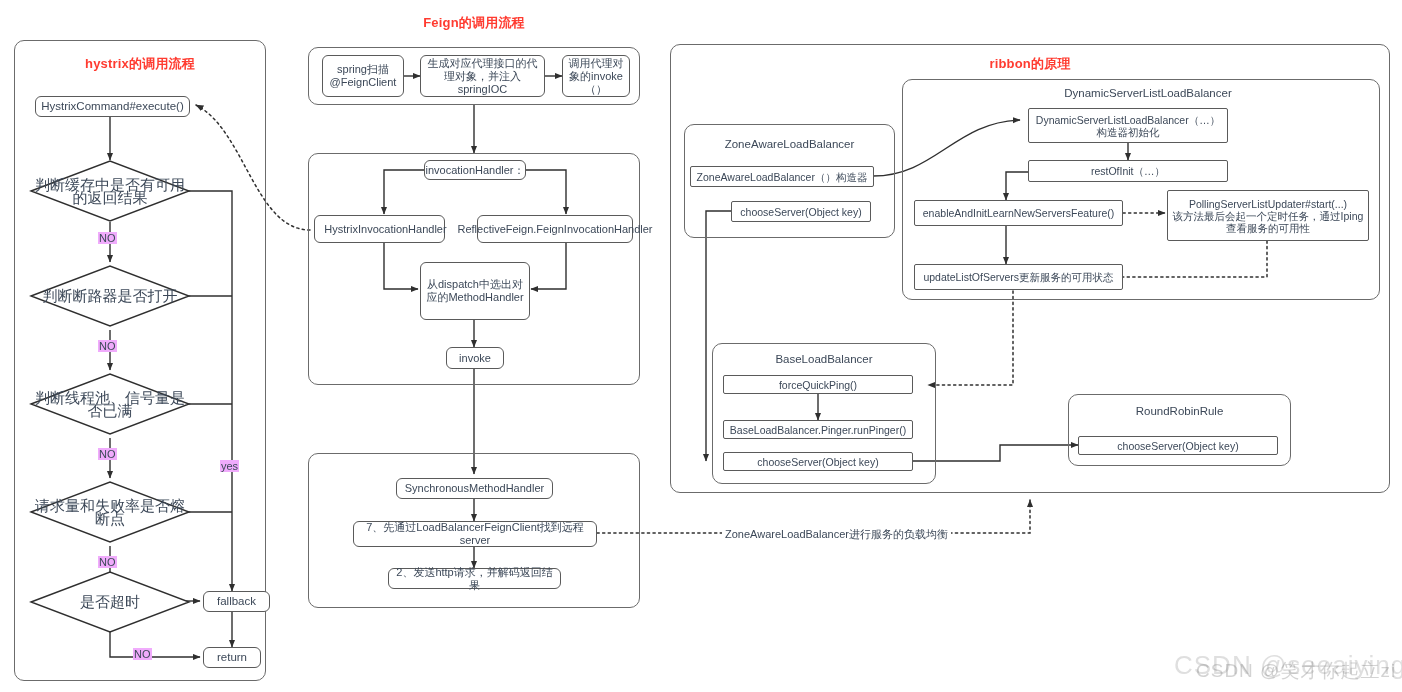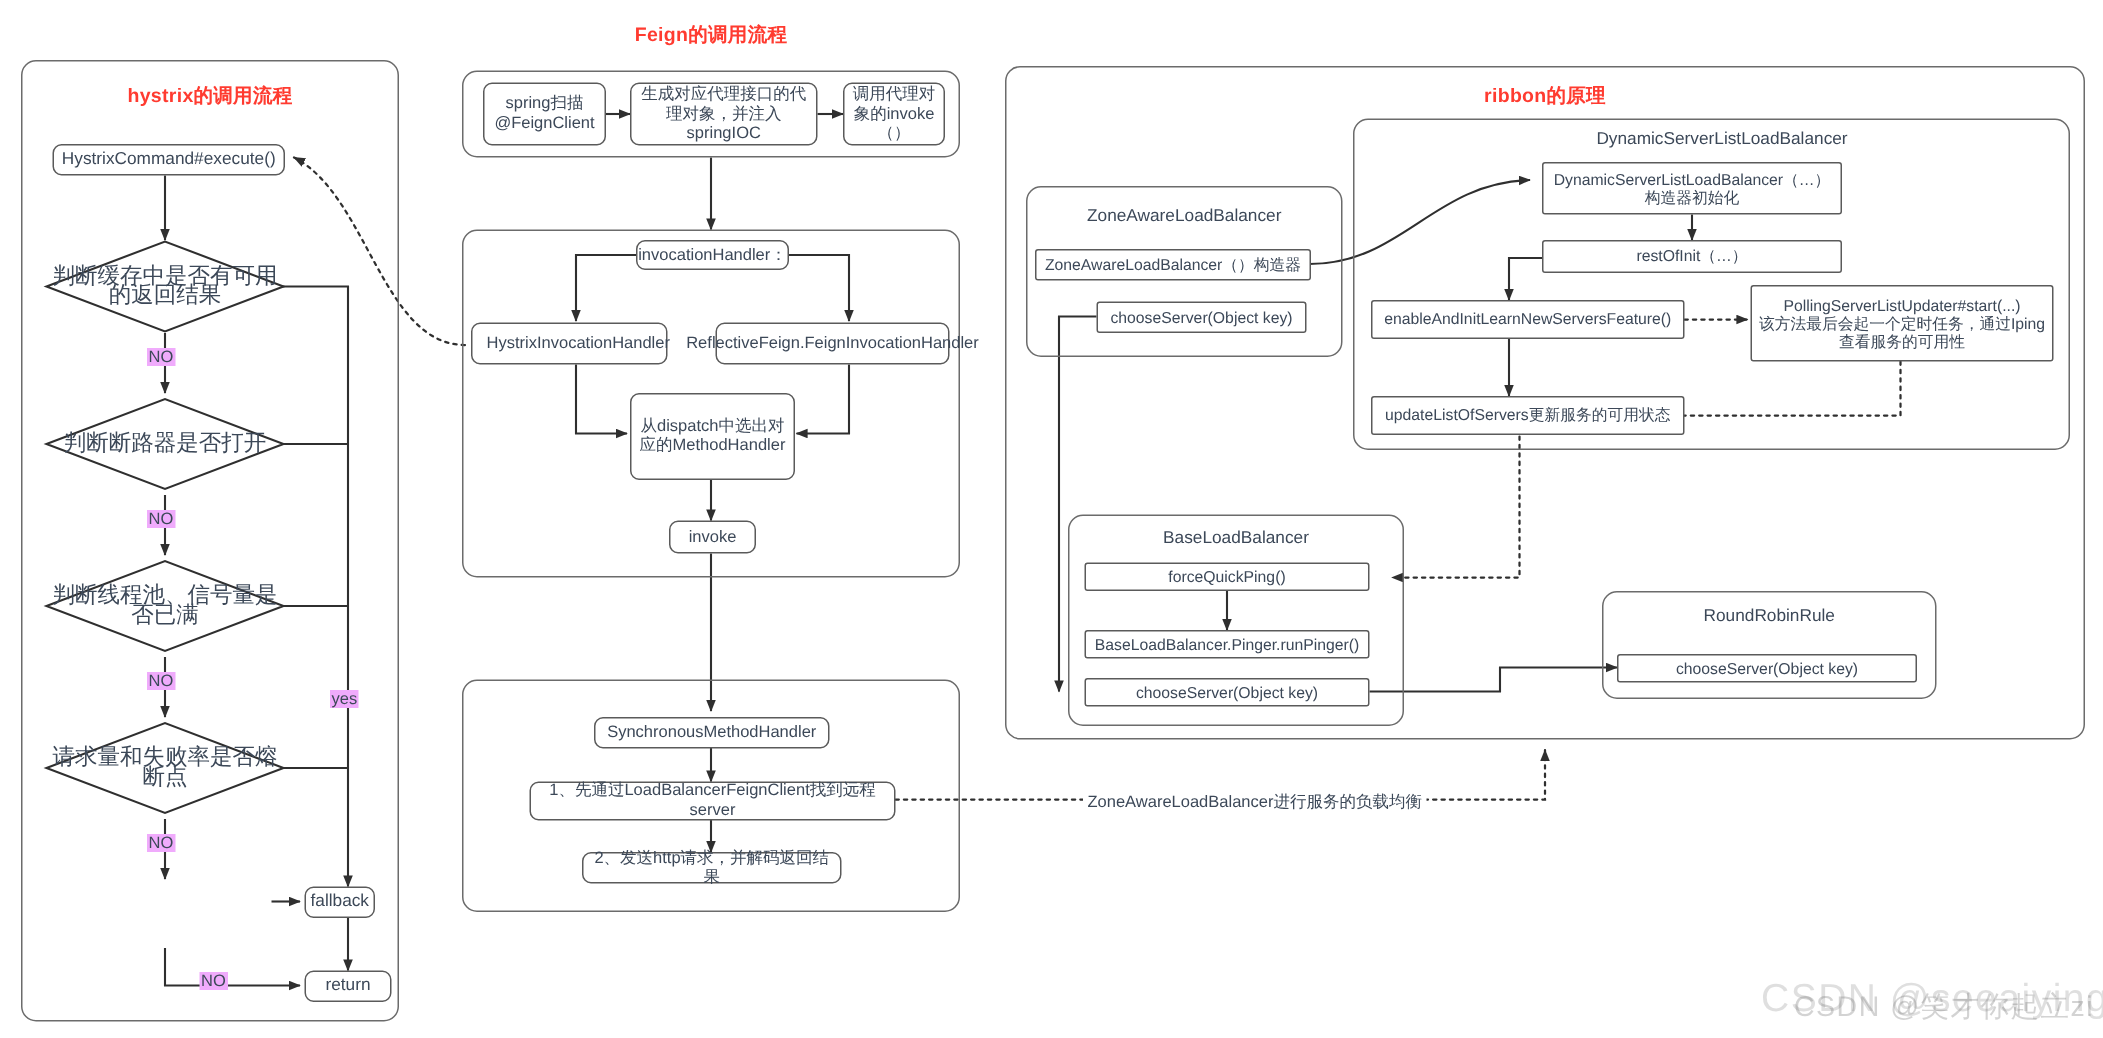--- a/index.html
+++ b/index.html
@@ -244,25 +244,31 @@
   <div class="edge-label" style="left:98px;top:448px;">NO</div>
 
   <div class="diamond" style="left:30px;top:481px;width:160px;height:62px;">
     <svg width="160" height="62">
         <polygon points="1,31 80,1 159,31 80,61" fill="#ffffff" stroke="#2f2f2f" stroke-width="1.4"></polygon>
       </svg>
     <div class="dlabel">请求量和失败率是否熔断点</div>
   </div>
   <div class="edge-label" style="left:98px;top:556px;">NO</div>
 
+  <div class="diamond" style="left:30px;top:571px;width:160px;height:62px;">
+    <svg width="160" height="62">
+        <polygon points="1,31 80,1 159,31 80,61" fill="#ffffff" stroke="#2f2f2f" stroke-width="1.4"></polygon>
+      </svg>
+    <div class="dlabel">是否超时</div>
+  </div>
   <div class="edge-label" style="left:133px;top:648px;">NO</div>
 
   <div class="edge-label" style="left:220px;top:460px;">yes</div>
 
-  <div class="node round" style="left:203px;top:591px;width:47px;height:21px;">fallback</div>
+  <div class="node round" style="left:203px;top:591px;width:67px;height:21px;">fallback</div>
   <div class="node round" style="left:203px;top:647px;width:58px;height:21px;">return</div>
 
   <div class="section-title" style="left:308px;top:14px;width:332px;">Feign的调用流程</div>
 
   <div class="panel" style="left:308px;top:47px;width:332px;height:58px;"></div>
 
   <div class="node round small" style="left:322px;top:55px;width:82px;height:42px;">spring扫描@FeignClient</div>
   <div class="node round small" style="left:420px;top:55px;width:125px;height:42px;">生成对应代理接口的代理对象，并注入springIOC</div>
   <div class="node round small" style="left:562px;top:55px;width:68px;height:42px;">调用代理对象的invoke（）</div>
 
@@ -270,21 +276,21 @@
 
   <div class="node round small" style="left:424px;top:160px;width:102px;height:20px;">invocationHandler：</div>
   <div class="node round small" style="left:314px;top:215px;width:131px;height:28px;padding-left:15px;">HystrixInvocationHandler</div>
   <div class="node round small" style="left:420px;top:262px;width:110px;height:58px;">从dispatch中选出对应的MethodHandler</div>
   <div class="node round small" style="left:477px;top:215px;width:156px;height:28px;">ReflectiveFeign.FeignInvocationHandler</div>
   <div class="node round small" style="left:446px;top:347px;width:58px;height:22px;">invoke</div>
 
   <div class="panel" style="left:308px;top:453px;width:332px;height:155px;"></div>
 
   <div class="node round small" style="left:396px;top:478px;width:157px;height:21px;">SynchronousMethodHandler</div>
-  <div class="node round small" style="left:353px;top:521px;width:244px;height:26px;">1、先通过LoadBalancerFeignClient找到远程server</div>
+  <div class="node round small" style="left:353px;top:521px;width:244px;height:26px;">7、先通过LoadBalancerFeignClient找到远程server</div>
   <div class="node round small" style="left:388px;top:568px;width:173px;height:21px;">2、发送http请求，并解码返回结果</div>
 
   <div class="panel" style="left:670px;top:44px;width:720px;height:449px;"></div>
 
   <div class="section-title" style="left:670px;top:55px;width:720px;">ribbon的原理</div>
 
   <div class="panel" style="left:902px;top:79px;width:478px;height:221px;"></div>
   <div class="group-label" style="left:902px;top:87px;width:492px;">DynamicServerListLoadBalancer</div>
 
   <div class="node tiny" style="left:1028px;top:108px;width:200px;height:35px;">DynamicServerListLoadBalancer（…）构造器初始化</div>

